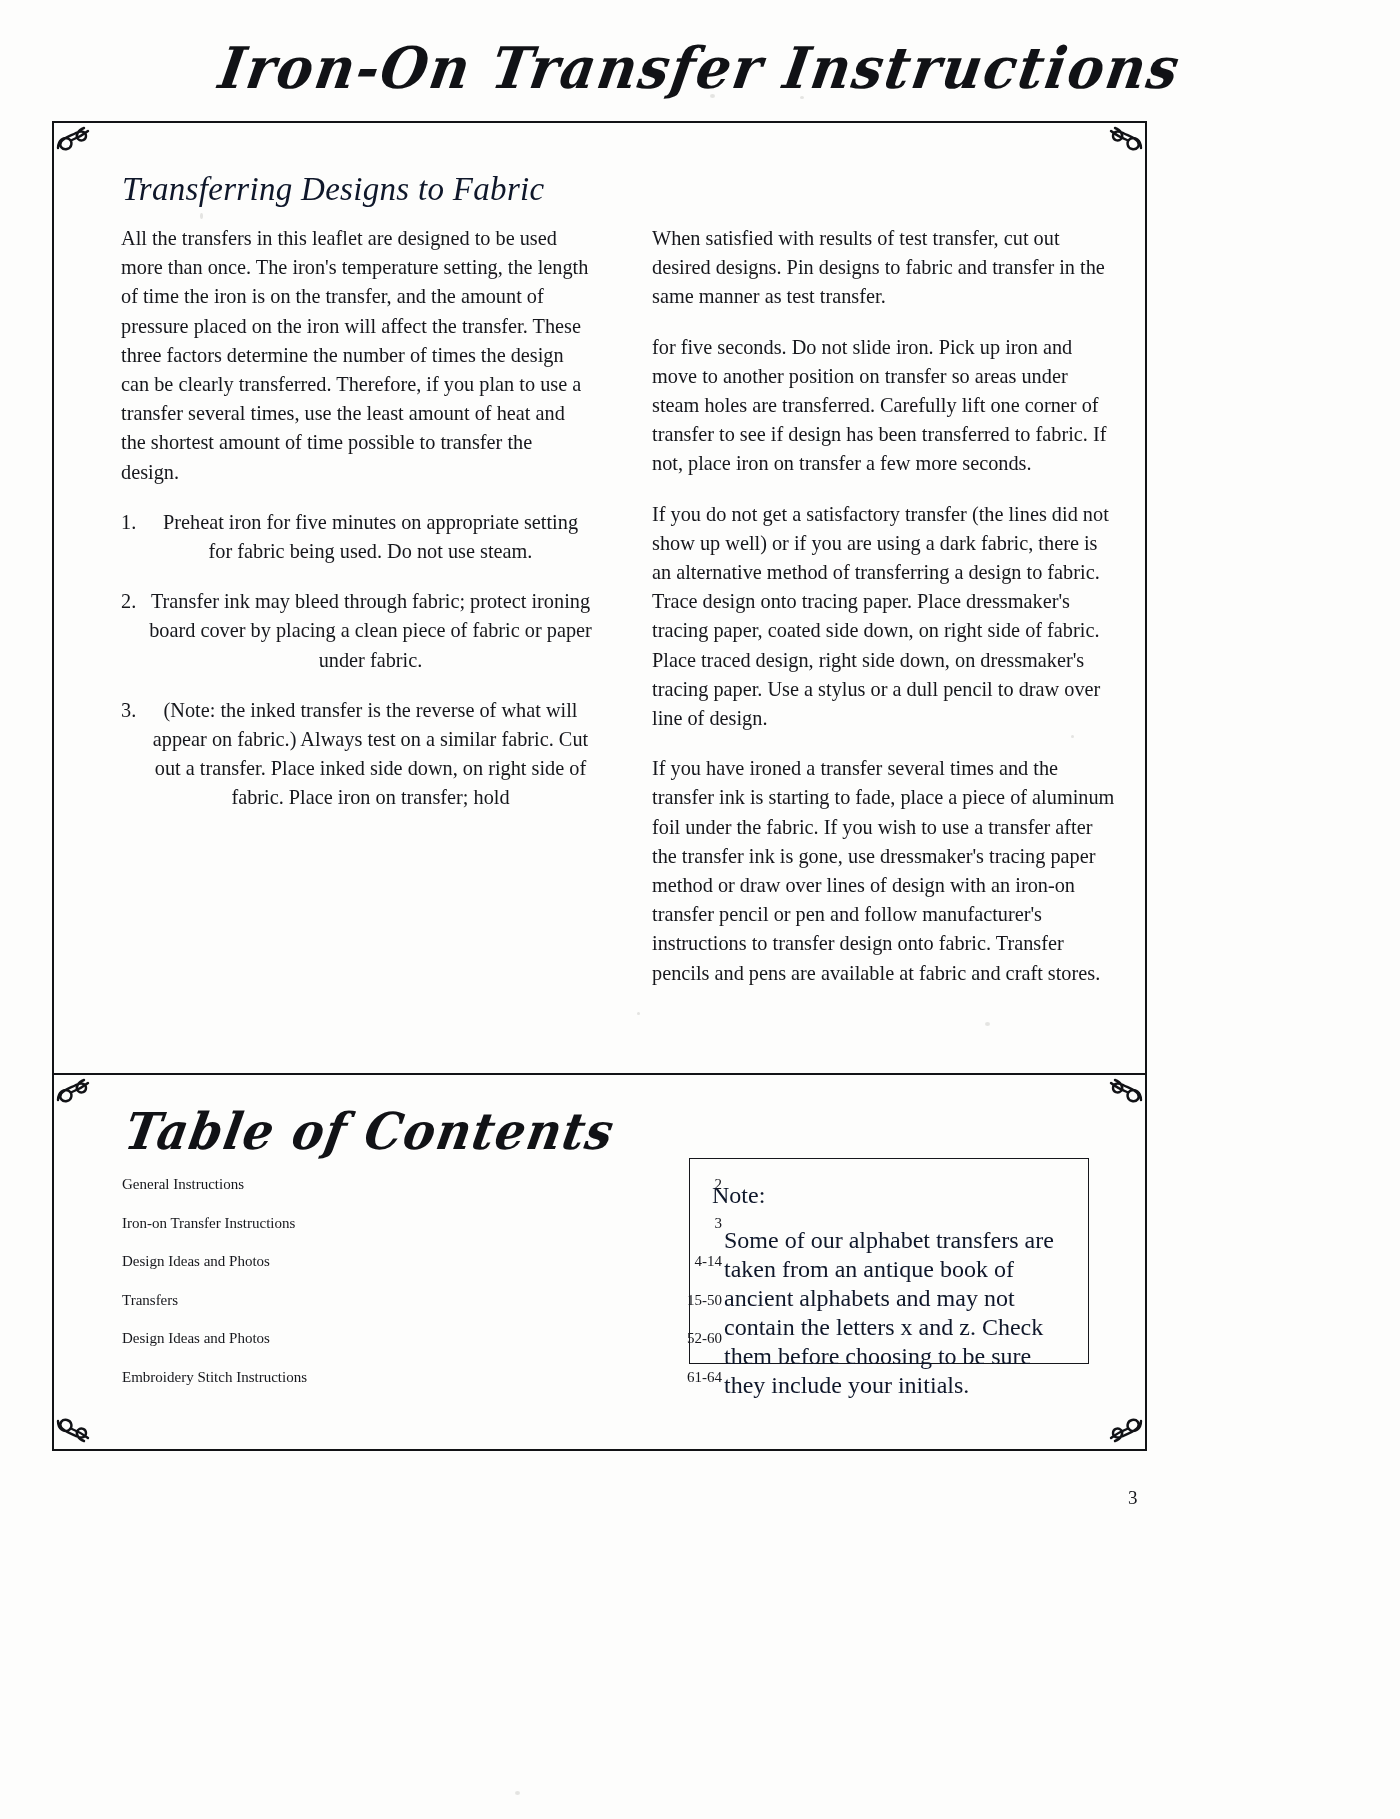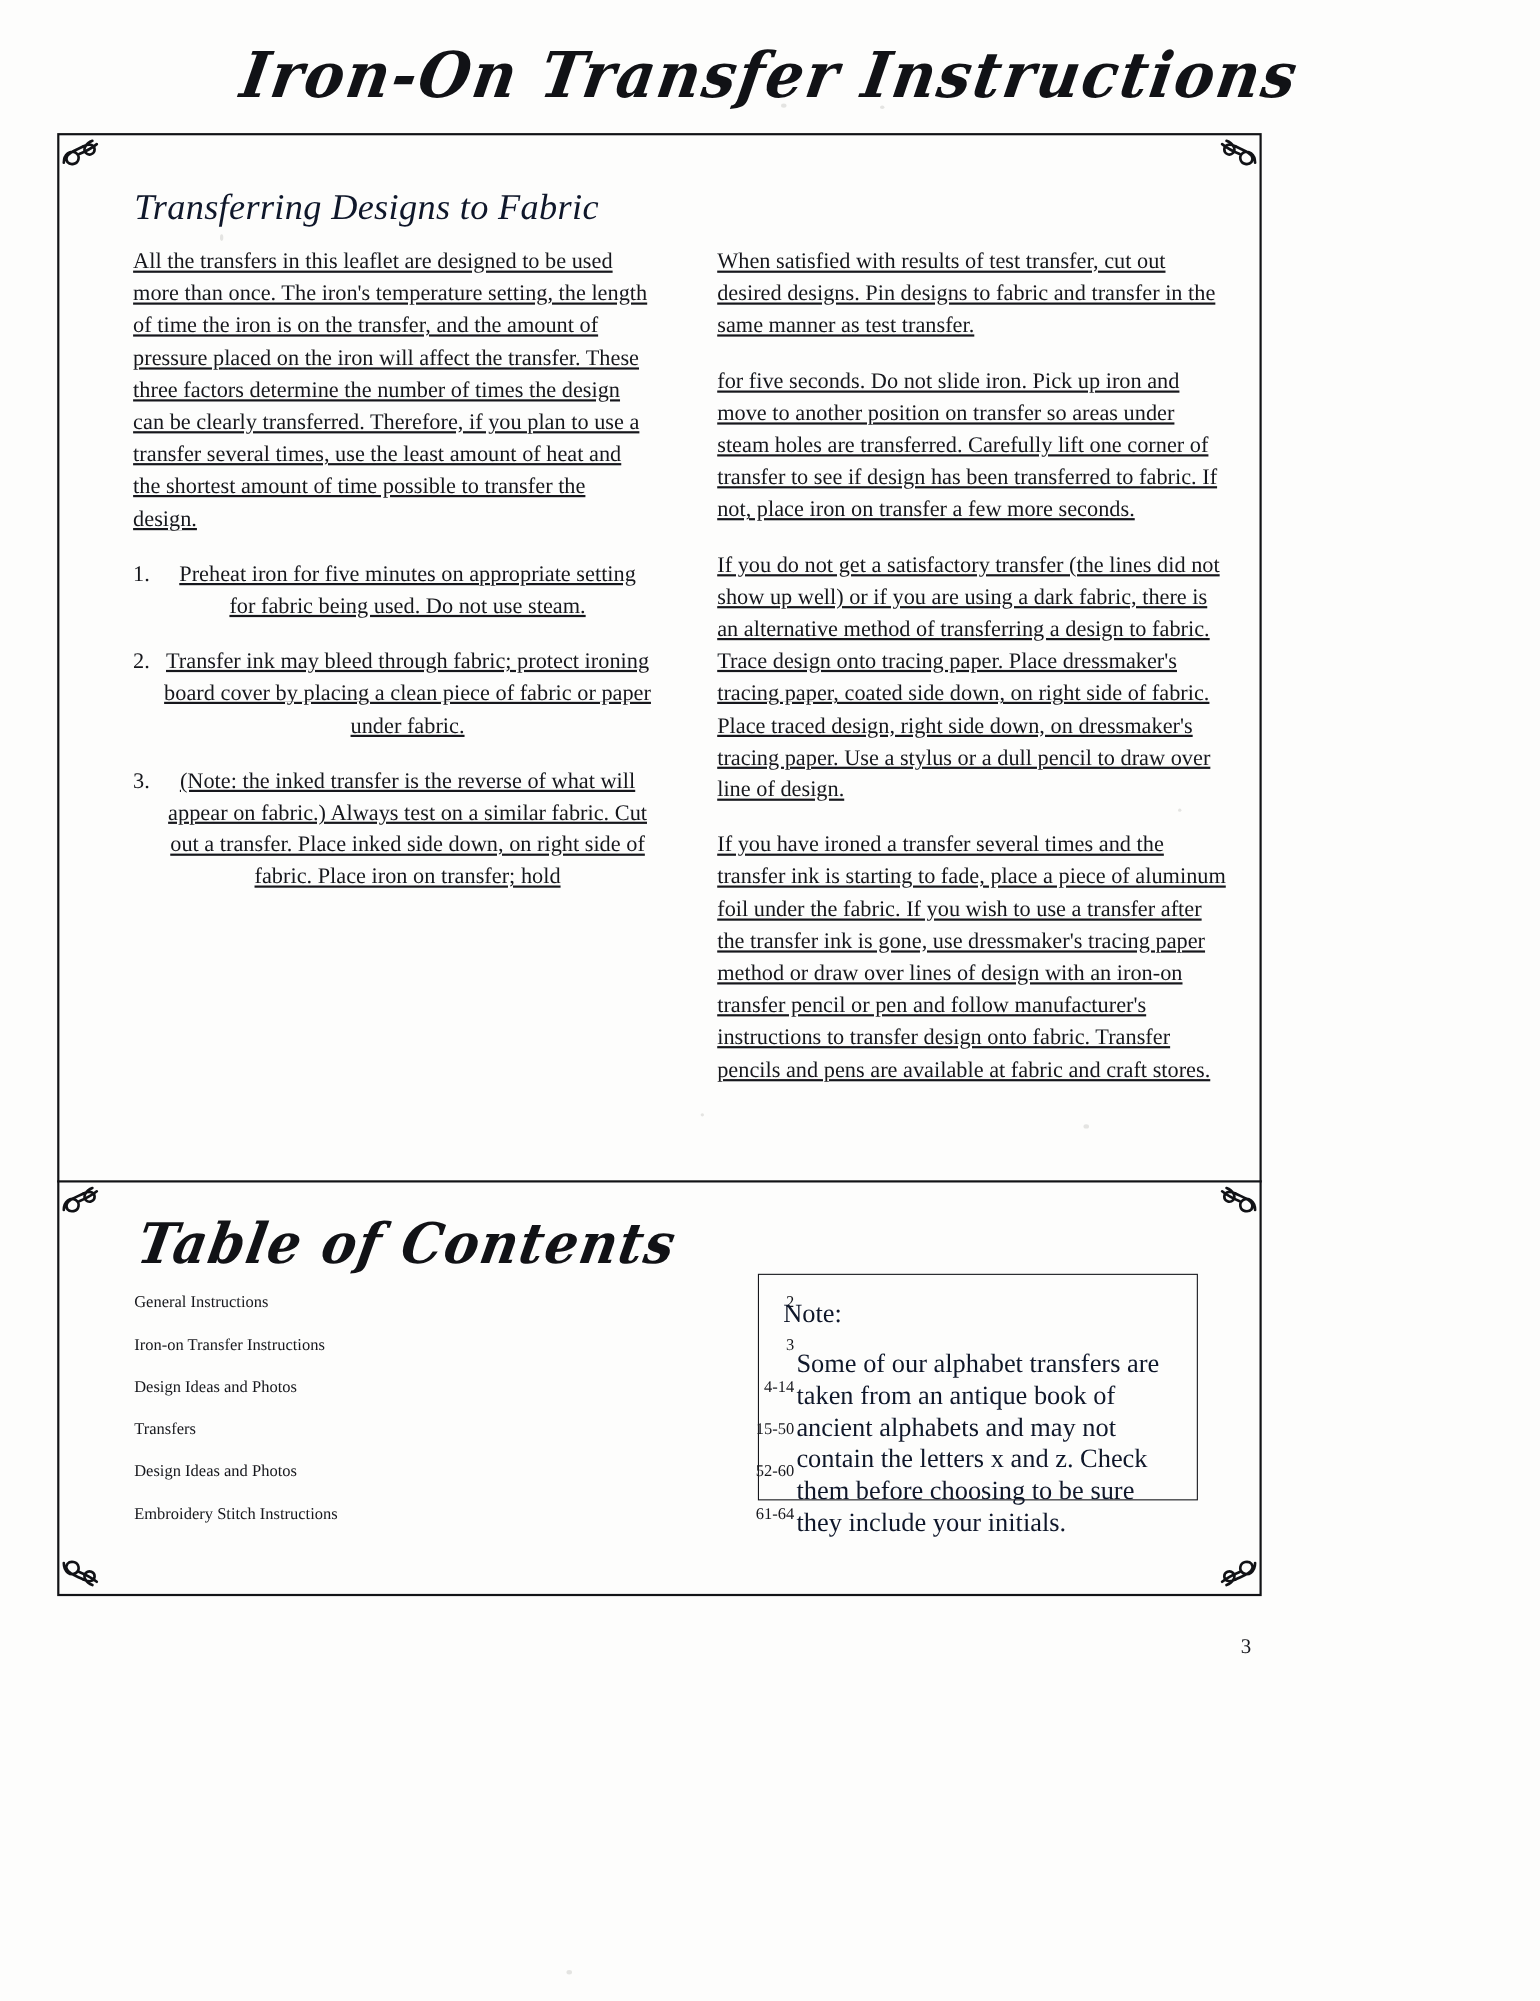--- a/index.html
+++ b/index.html
@@ -83,21 +83,20 @@
 
   
   .col {
     position: absolute;
     top: 224px;
     width: 471px;
     font-size: 20.3px;
     line-height: 29.2px;
     text-align: left;
     color: #16171c;
-    text-decoration: underline;
   }
   .col-left  { left: 121px; }
   .col-right { left: 652px; top: 224px; width: 463px; }
 
   .col p {
     margin: 0 0 21px 0;
   }
   .col p:last-child { margin-bottom: 0; }
 
   ol.steps {

